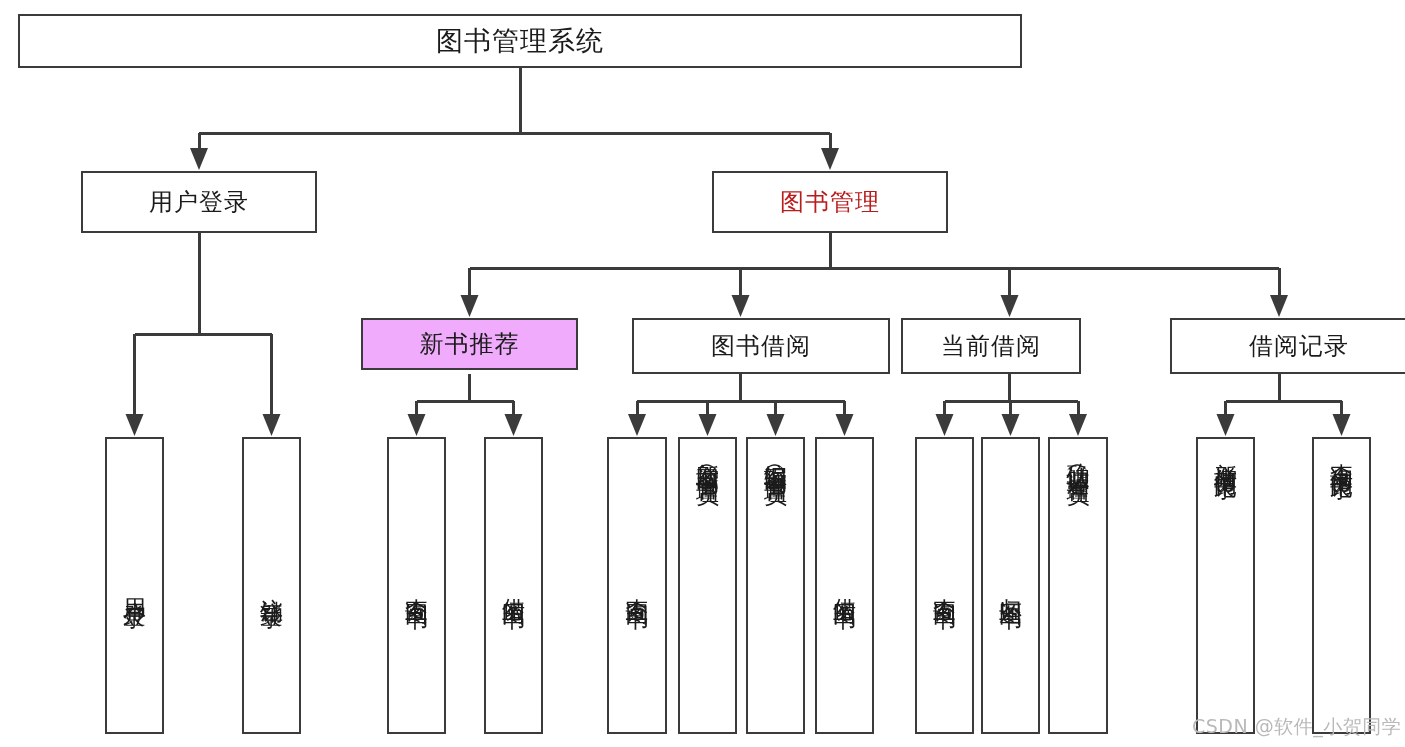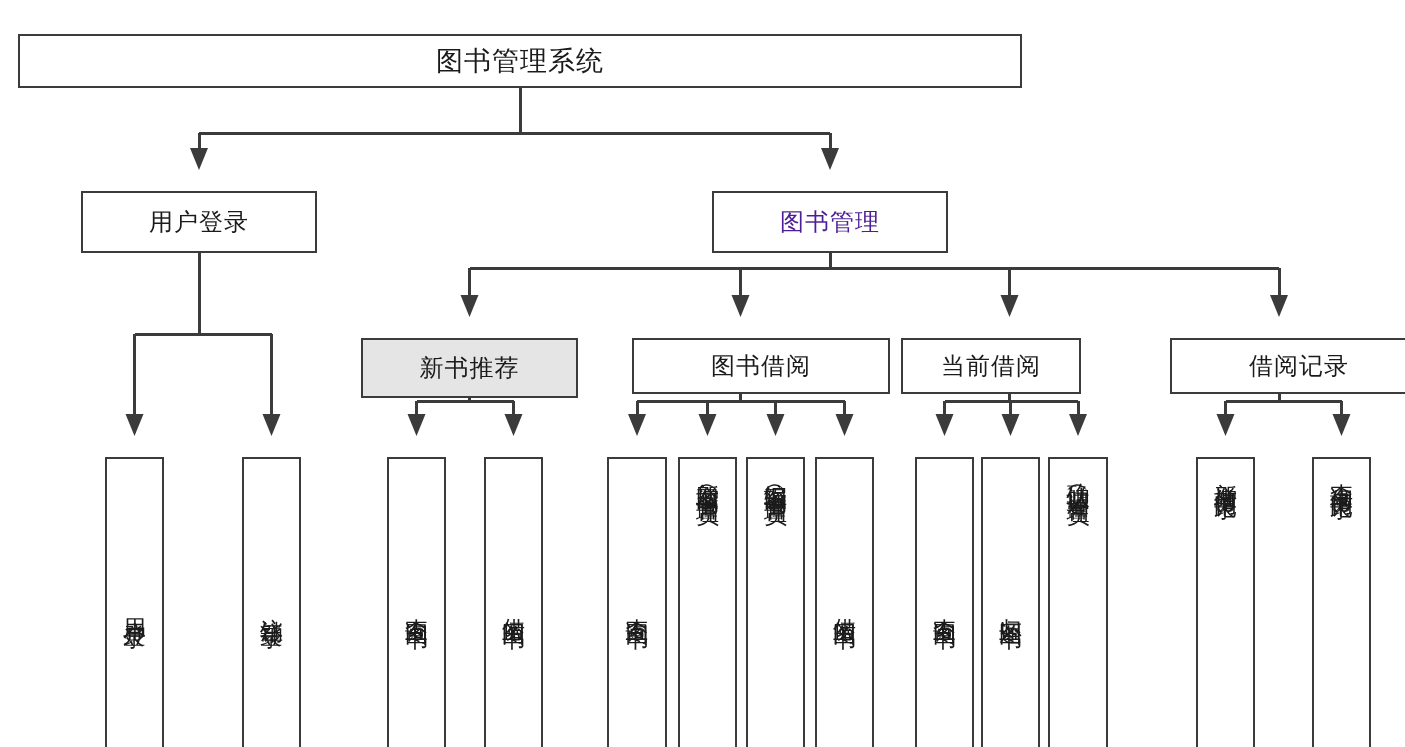--- a/index.html
+++ b/index.html
@@ -30,21 +30,20 @@
   }
   .node-box {
     position: absolute;
     box-sizing: border-box;
     background: #ffffff;
     border: 2.5px solid #3b3b3b;
     display: flex;
     align-items: center;
     justify-content: center;
     overflow: hidden;
-    margin-top: 20px;
   }
   .node-label {
     color: #1b1b1b;
     font-size: 24px;
     line-height: 1.18;
     letter-spacing: 1px;
     white-space: nowrap;
     text-align: center;
   }
   .node-box.vertical .node-label {
@@ -132,23 +131,23 @@
     </svg>
 
   <div id="node-layer">
       <div class="node-box" style="left: 18px; top: 14px; width: 1004px; height: 54px; border-color: rgb(59, 59, 59); background: rgb(255, 255, 255);">
         <span class="node-label" style="color: rgb(27, 27, 27); font-size: 27px;">图书管理系统</span>
       </div>
       <div class="node-box" style="left: 81px; top: 171px; width: 236px; height: 62px; border-color: rgb(59, 59, 59); background: rgb(255, 255, 255);">
         <span class="node-label" style="color: rgb(27, 27, 27);">用户登录</span>
       </div>
       <div class="node-box" style="left: 712px; top: 171px; width: 236px; height: 62px; border-color: rgb(59, 59, 59); background: rgb(255, 255, 255);">
-        <span class="node-label" style="color: #4c1d95;">图书管理</span>
-      </div>
-      <div class="node-box" style="left: 361px; top: 318px; width: 217px; height: 60px; border-color: rgb(59, 59, 59); background: #e5e5e5;">
+        <span class="node-label" style="color: #b91c1c;">图书管理</span>
+      </div>
+      <div class="node-box" style="left: 361px; top: 318px; width: 217px; height: 52px; border-color: rgb(59, 59, 59); background: #f0abfc;">
         <span class="node-label" style="color: rgb(27, 27, 27);">新书推荐</span>
       </div>
       <div class="node-box" style="left: 632px; top: 318px; width: 258px; height: 56px; border-color: rgb(59, 59, 59); background: rgb(255, 255, 255);">
         <span class="node-label" style="color: rgb(27, 27, 27);">图书借阅</span>
       </div>
       <div class="node-box" style="left: 901px; top: 318px; width: 180px; height: 56px; border-color: rgb(59, 59, 59); background: rgb(255, 255, 255);">
         <span class="node-label" style="color: rgb(27, 27, 27);">当前借阅</span>
       </div>
       <div class="node-box" style="left: 1170px; top: 318px; width: 258px; height: 56px; border-color: rgb(59, 59, 59); background: rgb(255, 255, 255);">
         <span class="node-label" style="color: rgb(27, 27, 27);">借阅记录</span>
@@ -187,14 +186,15 @@
         <span class="node-label" style="color: rgb(27, 27, 27);">确认归还（管理员）</span>
       </div>
       <div class="node-box vertical" style="left: 1196px; top: 437px; width: 59px; height: 297px; border-color: rgb(59, 59, 59); background: rgb(255, 255, 255);">
         <span class="node-label" style="color: rgb(27, 27, 27);">新增借阅记录</span>
       </div>
       <div class="node-box vertical" style="left: 1312px; top: 437px; width: 59px; height: 297px; border-color: rgb(59, 59, 59); background: rgb(255, 255, 255);">
         <span class="node-label" style="color: rgb(27, 27, 27);">查询借阅记录</span>
       </div>
     </div>
 
+  <div class="watermark" style="left: 1192px; top: 714px; color: rgb(185, 185, 185);">CSDN @软件_小贺同学</div>
 
 </div>
 
 </body></html>

